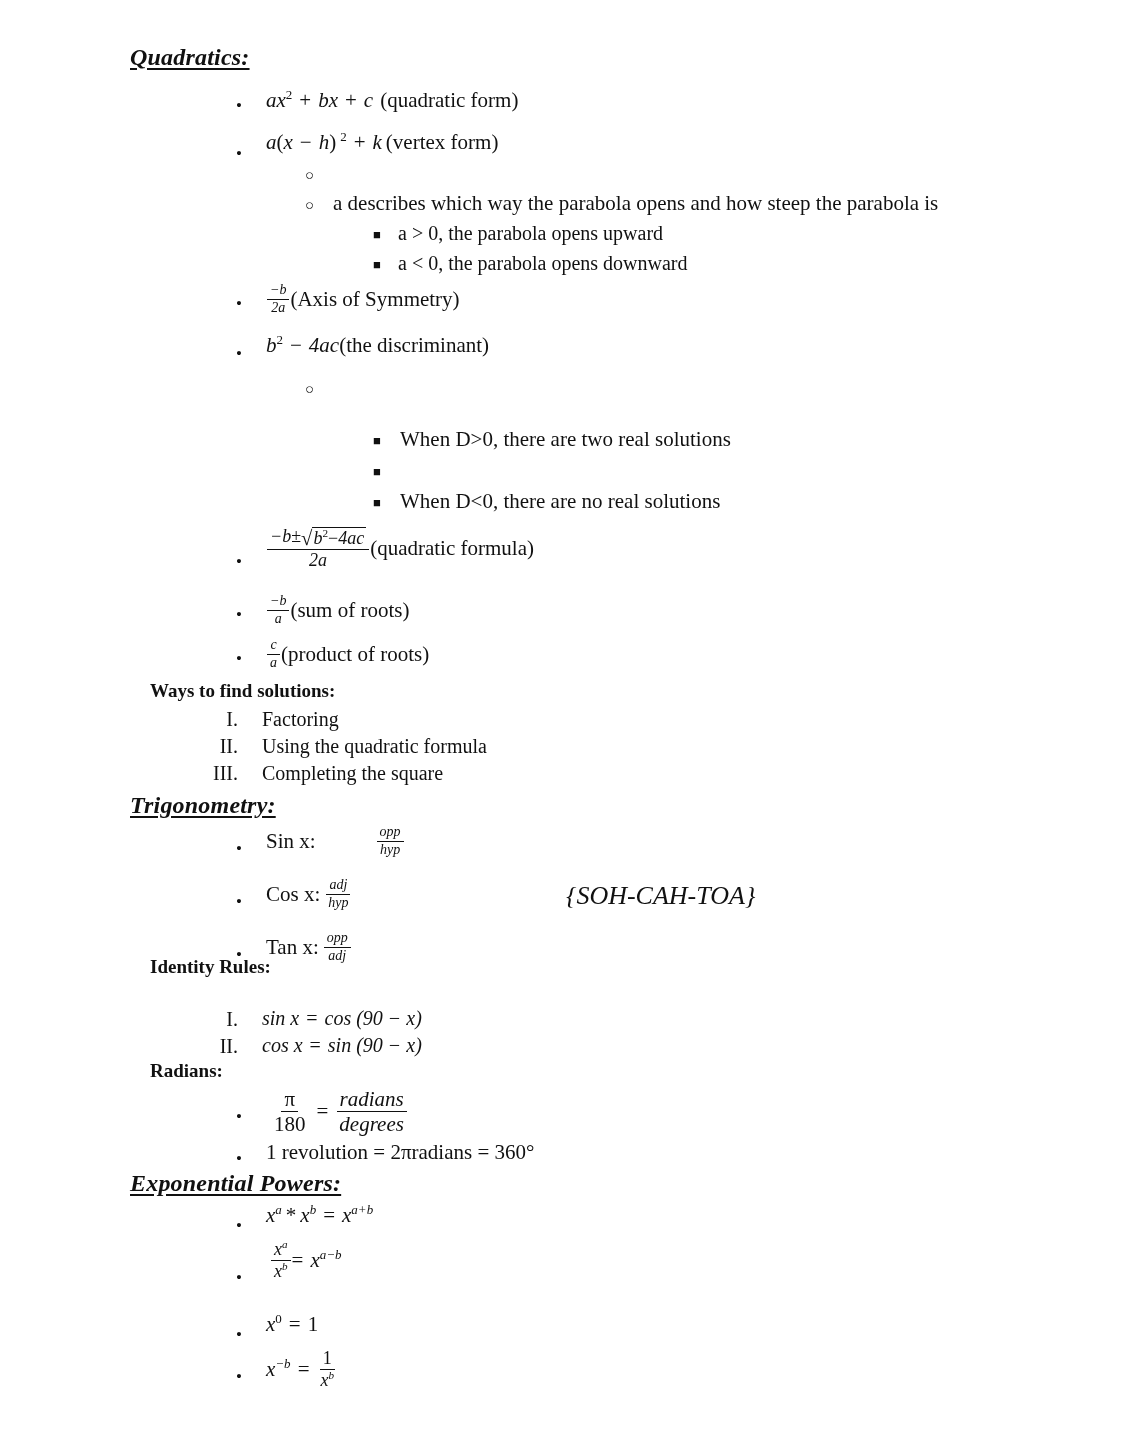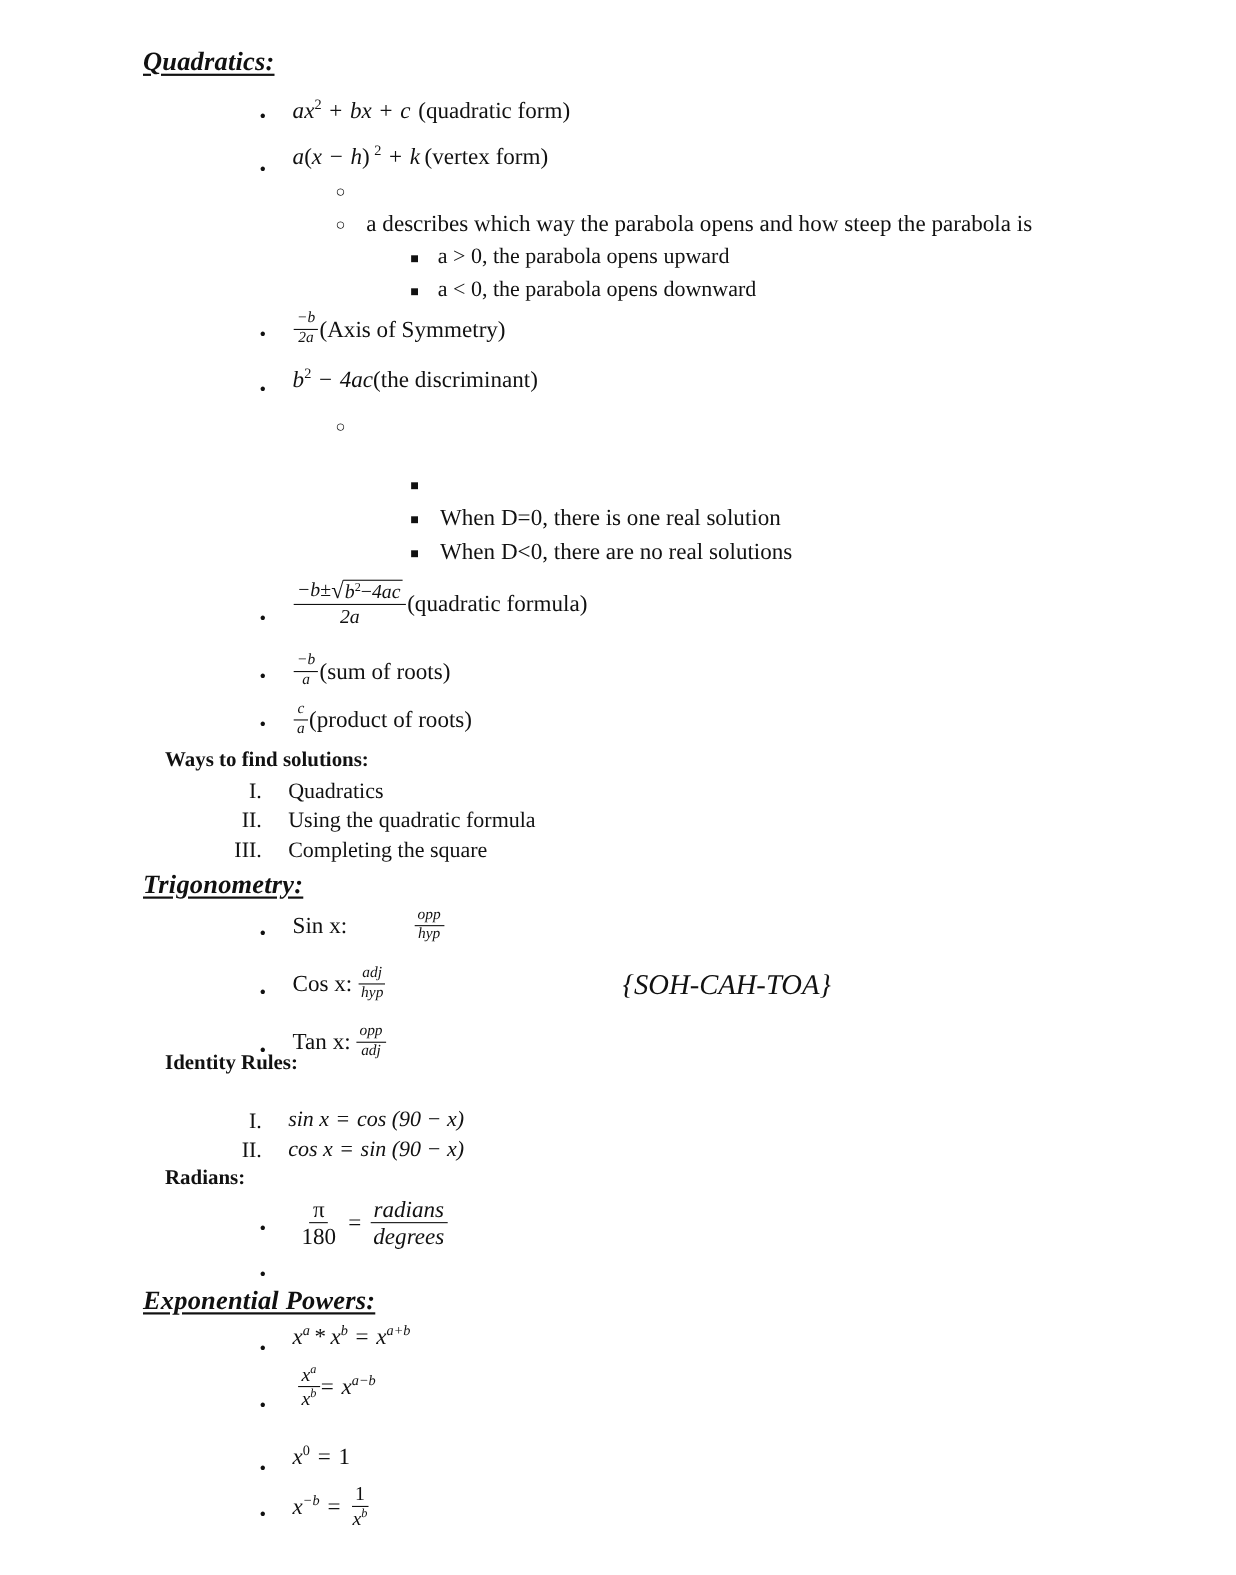--- a/index.html
+++ b/index.html
@@ -183,25 +183,25 @@
   <div class="row" style="left:266px; top:333px;">
     <span class="mi">
       <span>b</span><span class="sup sup-u">2</span><span class="sp"></span><span class="mu">−</span><span class="sp"></span><span class="mu" style="font-style:italic">4ac</span>
     </span>
     <span class="txt">(the discriminant)</span>
   </div>
 
   <span class="marker m2" style="left:305px; top:382px;">○</span>
 
   <span class="marker m3" style="left:373px; top:434px;">■</span>
+  <div class="row" style="left:400px; top:427px;">
+    <span class="txt">When D&gt;0, there are two real solutions</span>
+  </div>
 
   <span class="marker m3" style="left:373px; top:465px;">■</span>
-  <div class="row" style="left:400px; top:458px;">
-    <span class="txt">When D=0, there is one real solution</span>
-  </div>
 
   <span class="marker m3" style="left:373px; top:496px;">■</span>
   <div class="row" style="left:400px; top:489px;">
     <span class="txt">When D&lt;0, there are no real solutions</span>
   </div>
 
   <span class="marker m1" style="left:236px; top:553px;">•</span>
   <div class="row" style="left:266px; top:527px;">
     <span class="frac mid mi">
       <span class="num">
@@ -229,21 +229,21 @@
     <span class="frac small mi">
       <span class="num">c</span>
       <span class="den">a</span>
     </span>
     <span class="txt">(product of roots)</span>
   </div>
 
   <div class="sub-heading" style="left:150px; top:680px;">Ways to find solutions:</div>
 
   <div class="roman" style="left:180px; top:708px; width:58px;">I.</div>
-  <div class="roman-text" style="left:262px; top:708px;">Quadratics</div>
+  <div class="roman-text" style="left:262px; top:708px;">Factoring</div>
 
   <div class="roman" style="left:180px; top:735px; width:58px;">II.</div>
   <div class="roman-text" style="left:262px; top:735px;">Using the quadratic formula</div>
 
   <div class="roman" style="left:180px; top:762px; width:58px;">III.</div>
   <div class="roman-text" style="left:262px; top:762px;">Completing the square</div>
 
   <div class="section-heading" style="left:130px; top:792px;">Trigonometry:</div>
 
   <span class="marker m1" style="left:236px; top:840px;">•</span>
@@ -301,20 +301,23 @@
     <span class="sp"></span>
     <span class="txt mu">=</span>
     <span class="sp"></span>
     <span class="frac big mi">
       <span class="num">radians</span>
       <span class="den">degrees</span>
     </span>
   </div>
 
   <span class="marker m1" style="left:236px; top:1150px;">•</span>
+  <div class="row" style="left:266px; top:1140px;">
+    <span class="txt">1 revolution = 2πradians = 360°</span>
+  </div>
 
   <div class="section-heading" style="left:130px; top:1170px;">Exponential Powers:</div>
 
   <span class="marker m1" style="left:236px; top:1217px;">•</span>
   <div class="row" style="left:266px; top:1203px;">
     <span class="mi">
       <span>x</span><span class="sup">a</span><span class="sp-s"></span><span class="mu">*</span><span class="sp-s"></span><span>x</span><span class="sup">b</span><span class="sp"></span><span class="mu">=</span><span class="sp"></span><span>x</span><span class="sup">a+b</span>
     </span>
   </div>
 

